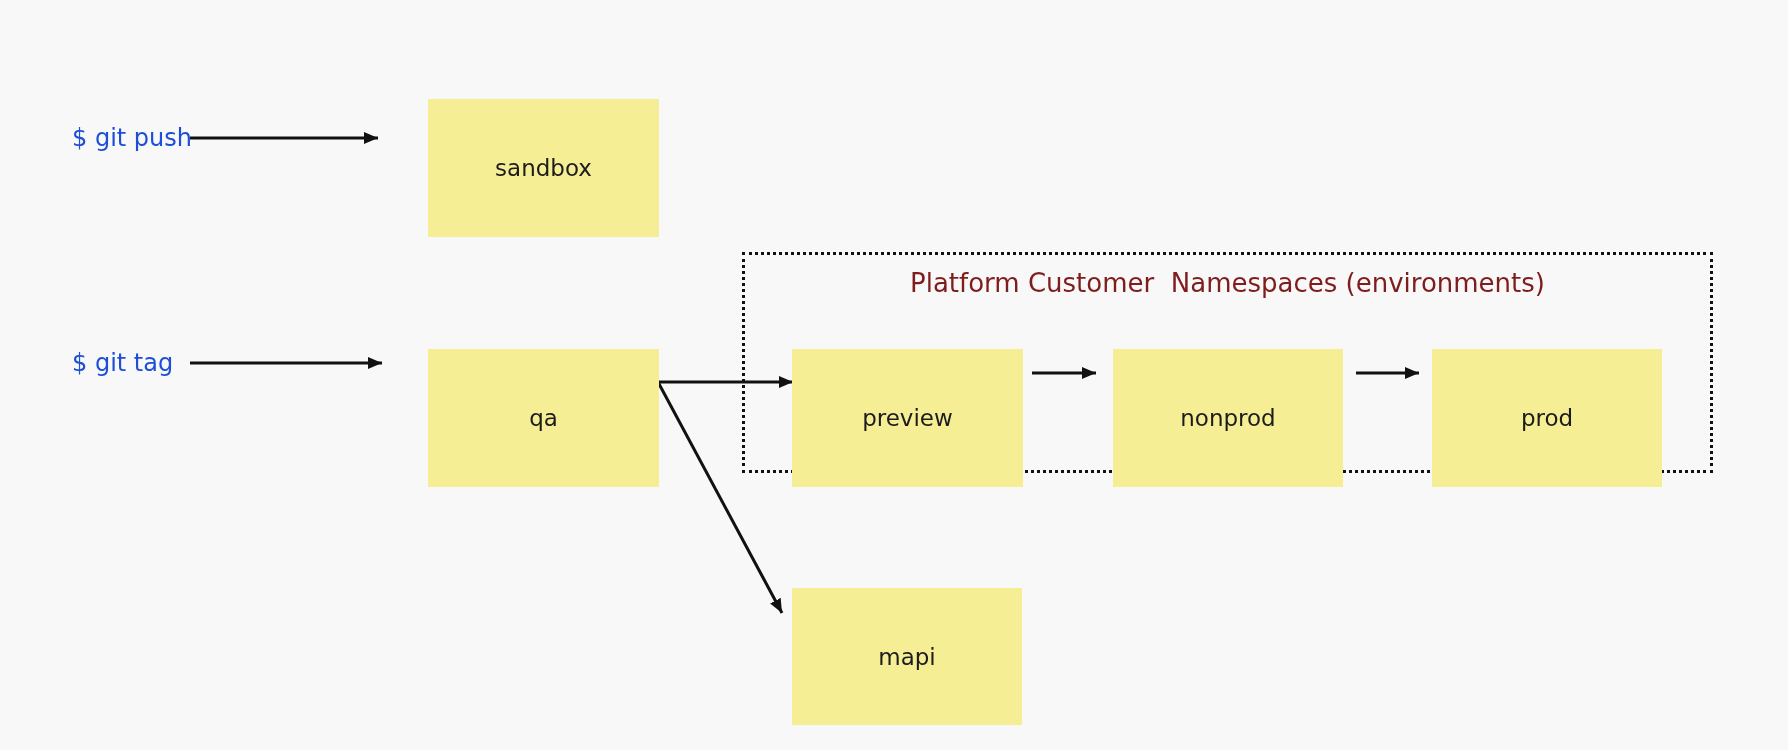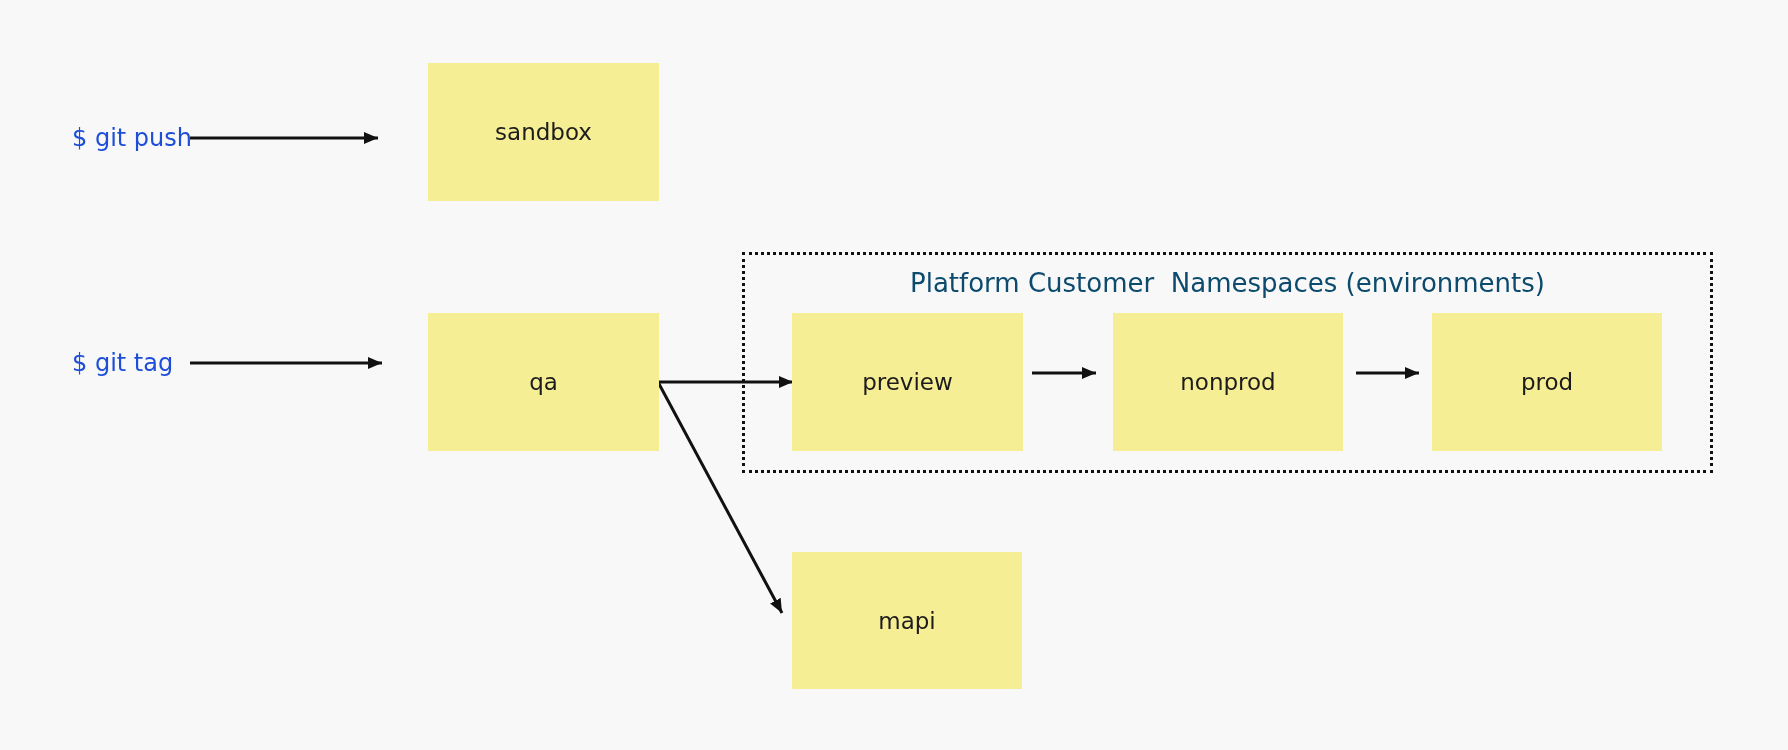--- a/index.html
+++ b/index.html
@@ -31,38 +31,39 @@
     white-space: pre;
   }
   .node {
     position: absolute;
     background: #F6EE94;
     display: flex;
     align-items: center;
     justify-content: center;
     font-size: 23px;
     color: #1C1C1C;
+    margin-top: 36px;
   }
   .group-box {
     position: absolute;
     left: 742px;
     top: 252px;
     width: 971px;
     height: 221px;
     border: 3px dotted #111111;
     box-sizing: border-box;
   }
   .group-title {
     position: absolute;
     left: 0;
     right: 0;
     top: 13px;
     text-align: center;
     font-size: 26px;
-    color: #0c4a6e;
+    color: #7f1d1d;
     white-space: pre;
   }
   
   .node-sandbox { left: 428px; top: 63px;  width: 231px; height: 138px; }
   .node-qa      { left: 428px; top: 313px; width: 231px; height: 138px; }
   .node-preview { left: 792px; top: 313px; width: 231px; height: 138px; }
   .node-nonprod { left: 1113px; top: 313px; width: 230px; height: 138px; }
   .node-prod    { left: 1432px; top: 313px; width: 230px; height: 138px; }
   .node-mapi    { left: 792px; top: 552px; width: 230px; height: 137px; }
   .label-git-push { left: 72px; top: 125px; }

